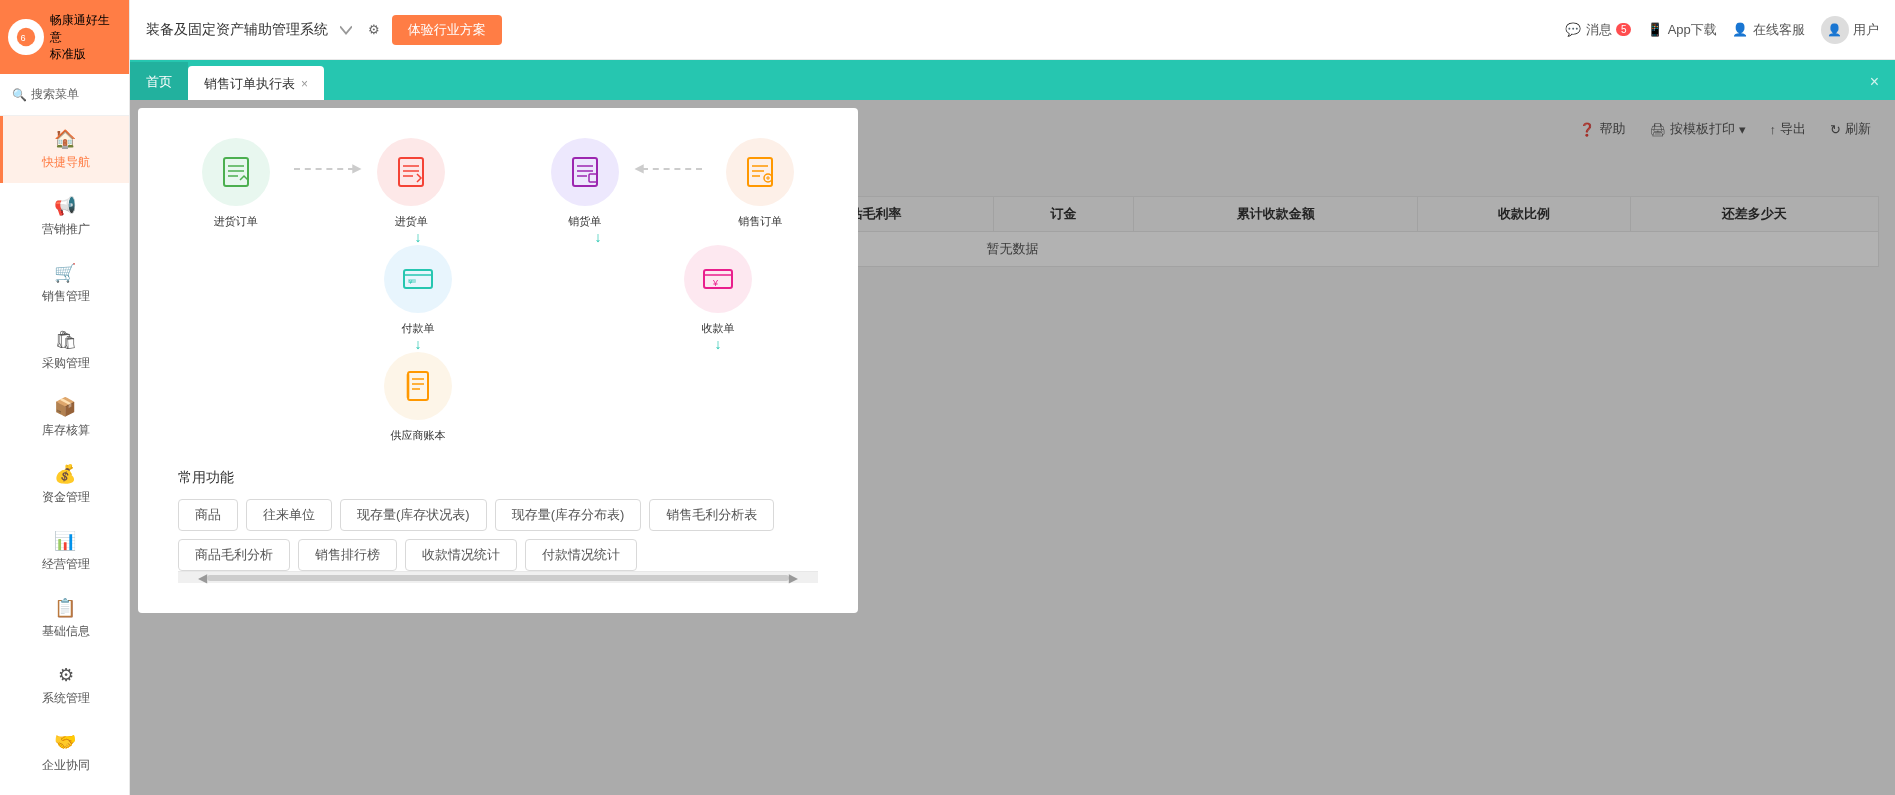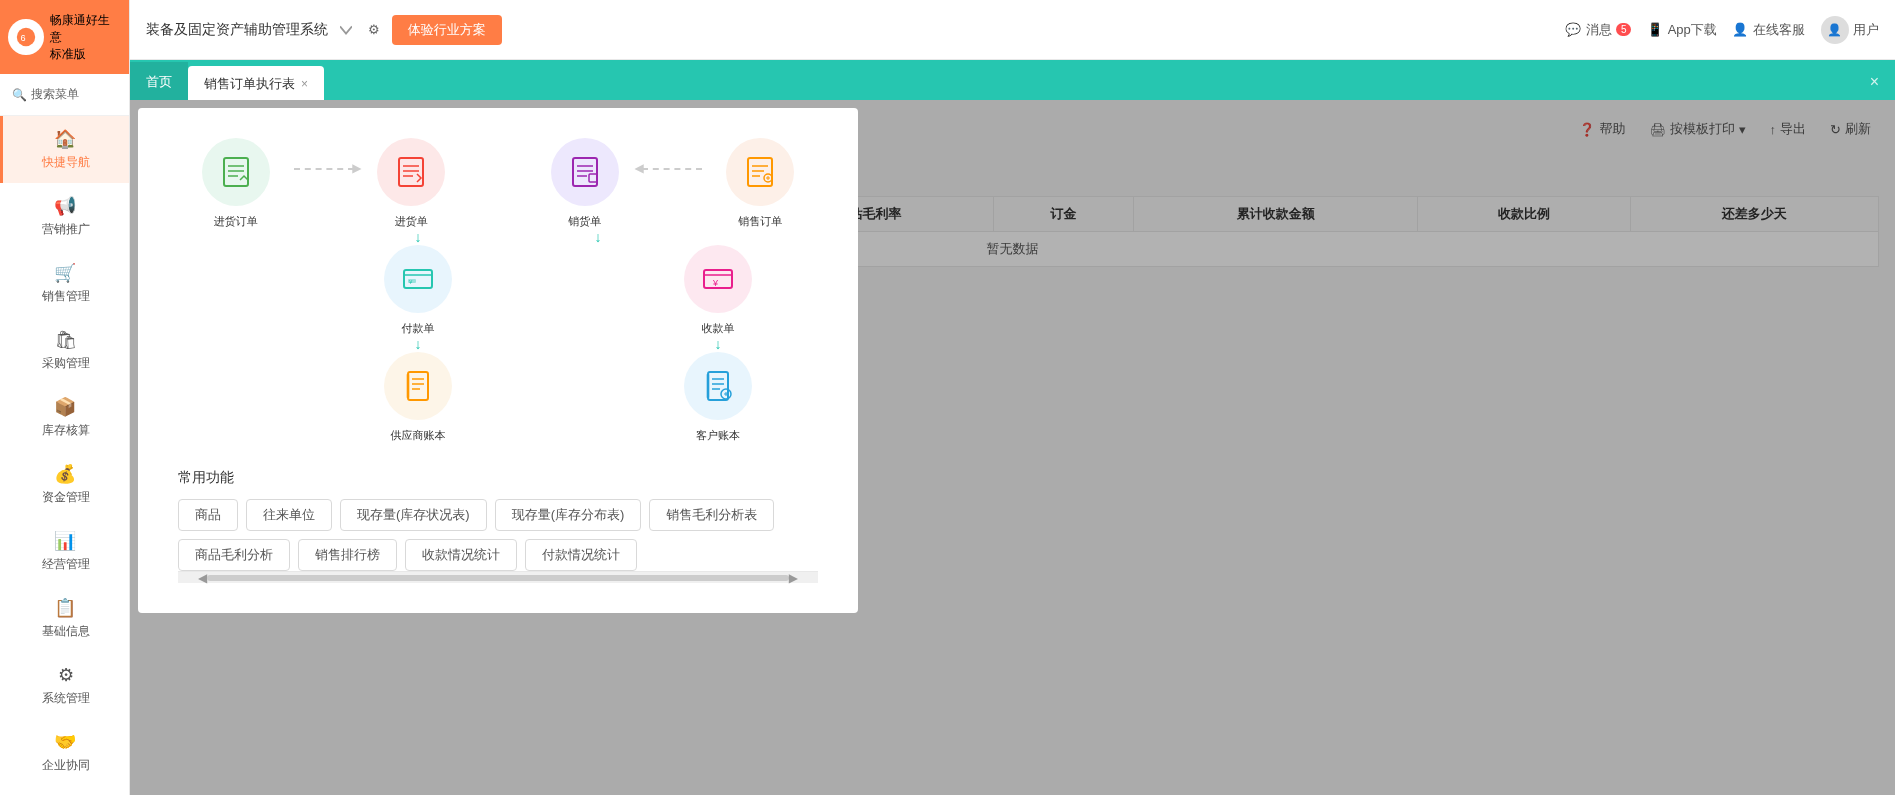--- a/index.html
+++ b/index.html
@@ -392,35 +392,20 @@
                     <line x1="12" y1="11" x2="24" y2="11" stroke="#ff9800" stroke-width="1.5"></line>
                     <line x1="12" y1="16" x2="24" y2="16" stroke="#ff9800" stroke-width="1.5"></line>
                     <line x1="12" y1="21" x2="20" y2="21" stroke="#ff9800" stroke-width="1.5"></line>
                     <rect x="6" y="6" width="4" height="24" rx="1" fill="#ff9800" opacity="0.3"></rect>
                   </svg>
                 </div>
                 <span class="flow-label">供应商账本</span>
               </div>
               <div style="width:180px;"></div>
 
-              <div class="flow-node">
-                <div class="flow-circle lightblue">
-                  <svg width="36" height="36" viewBox="0 0 36 36">
-                    <rect x="8" y="4" width="20" height="28" rx="2" fill="none" stroke="#26a0da" stroke-width="2"></rect>
-                    <line x1="12" y1="11" x2="24" y2="11" stroke="#26a0da" stroke-width="1.5"></line>
-                    <line x1="12" y1="16" x2="24" y2="16" stroke="#26a0da" stroke-width="1.5"></line>
-                    <line x1="12" y1="21" x2="20" y2="21" stroke="#26a0da" stroke-width="1.5"></line>
-                    <rect x="6" y="6" width="4" height="24" rx="1" fill="#26a0da" opacity="0.3"></rect>
-                    <circle cx="26" cy="26" r="5" fill="none" stroke="#26a0da" stroke-width="1.5"></circle>
-                    <line x1="24" y1="26" x2="28" y2="26" stroke="#26a0da" stroke-width="1"></line>
-                    <line x1="26" y1="24" x2="26" y2="28" stroke="#26a0da" stroke-width="1"></line>
-                  </svg>
-                </div>
-                <span class="flow-label">客户账本</span>
-              </div>
             </div>
 
             <div class="common-functions">
               <div class="common-title">常用功能</div>
               <div class="function-buttons">
                 <button class="function-btn">商品</button>
                 <button class="function-btn">往来单位</button>
                 <button class="function-btn">现存量(库存状况表)</button>
                 <button class="function-btn">现存量(库存分布表)</button>
                 <button class="function-btn">销售毛利分析表</button>

